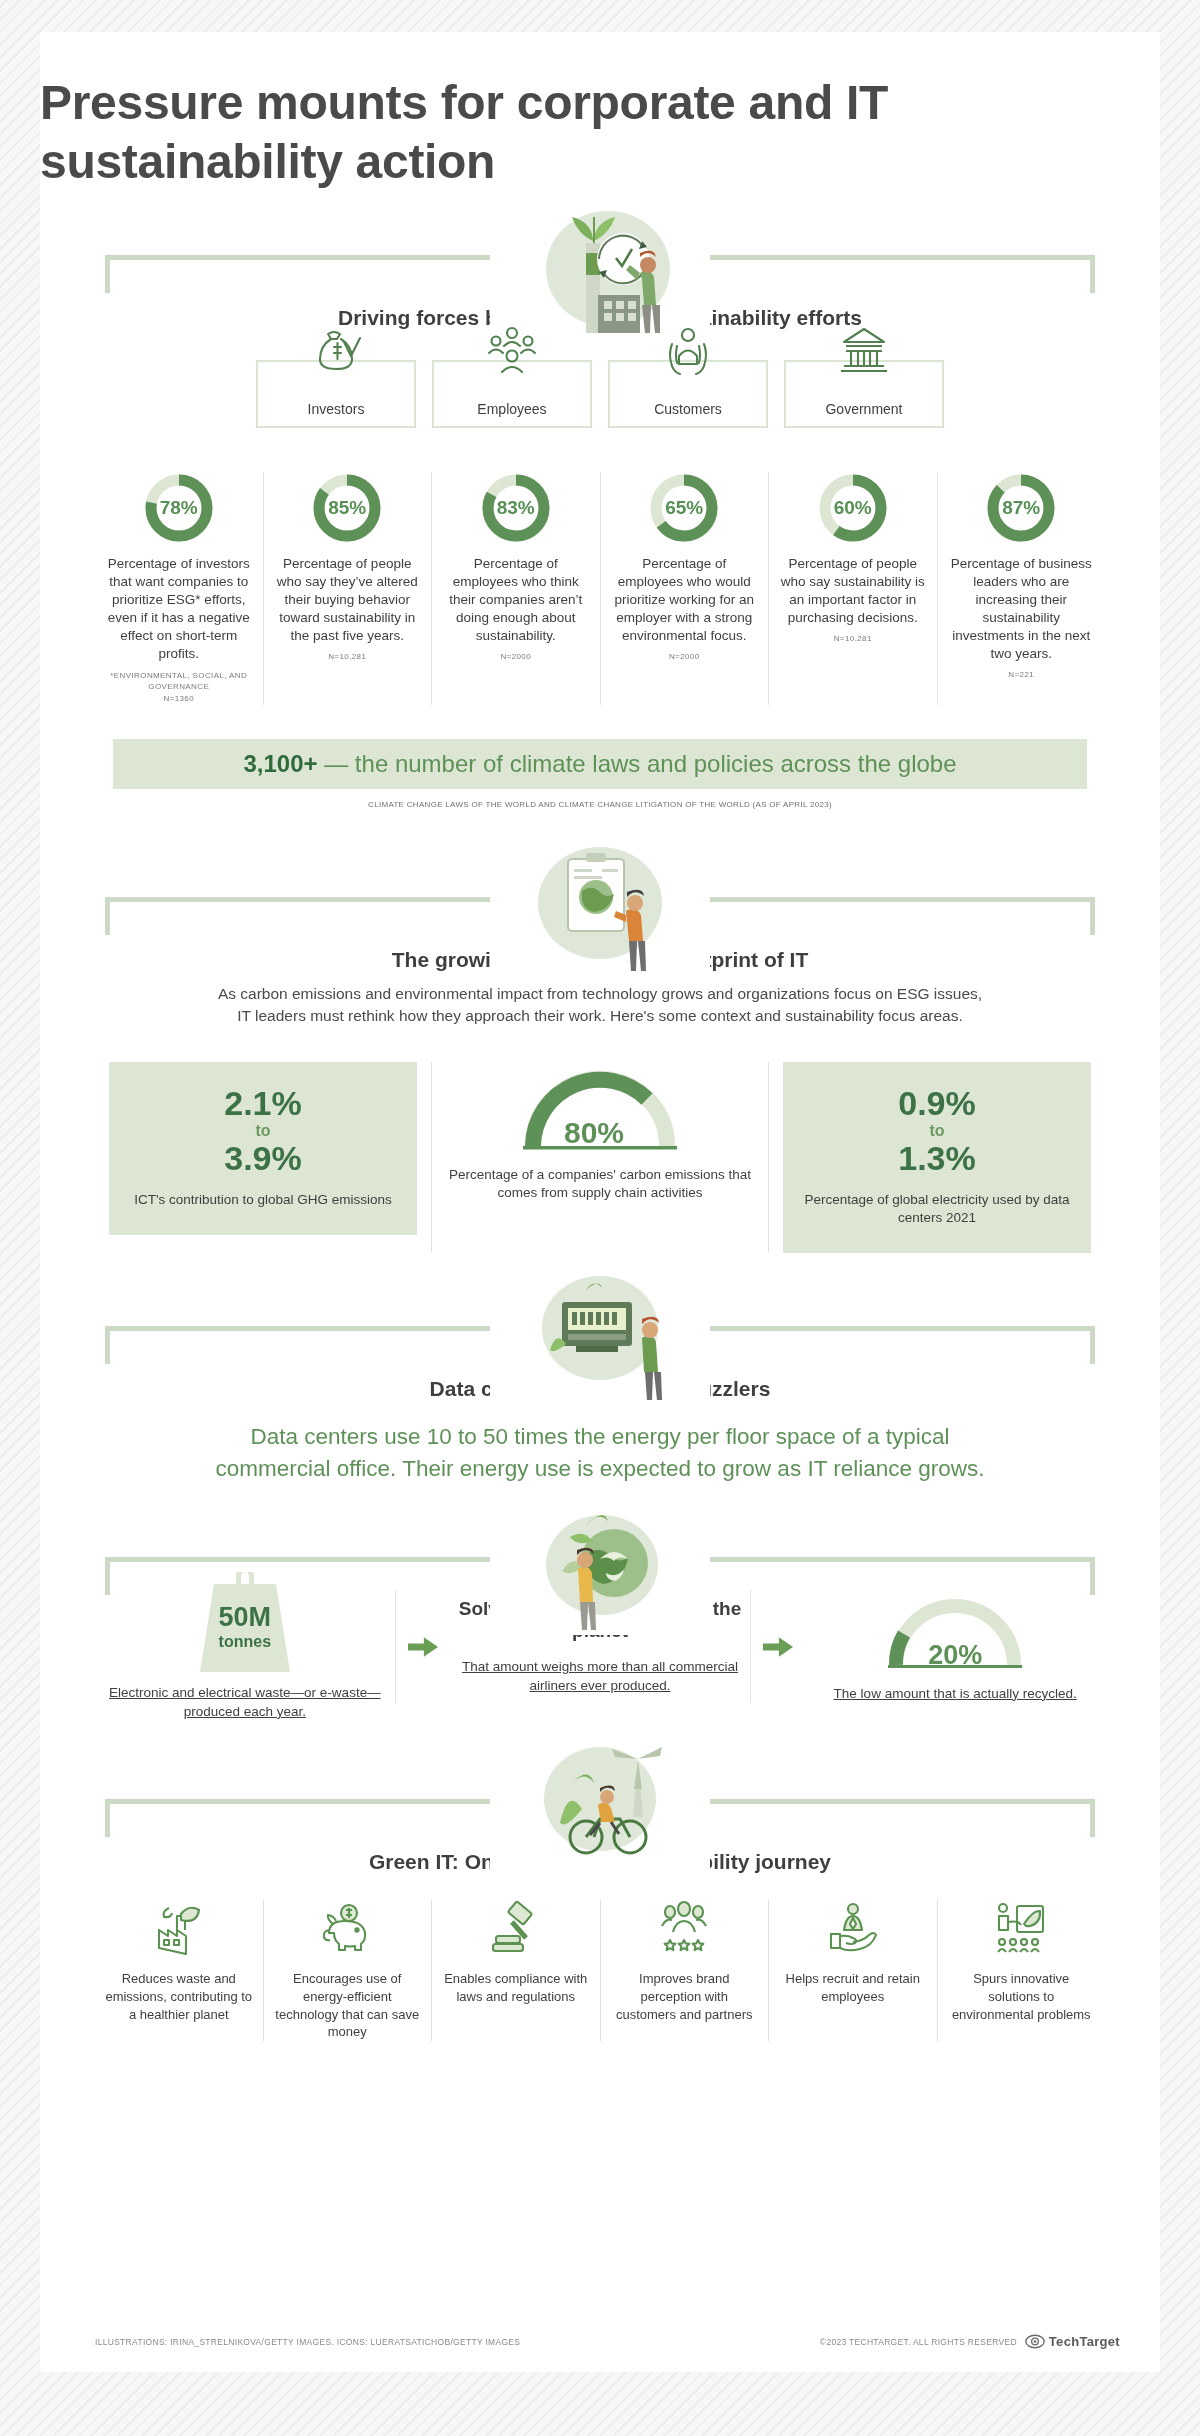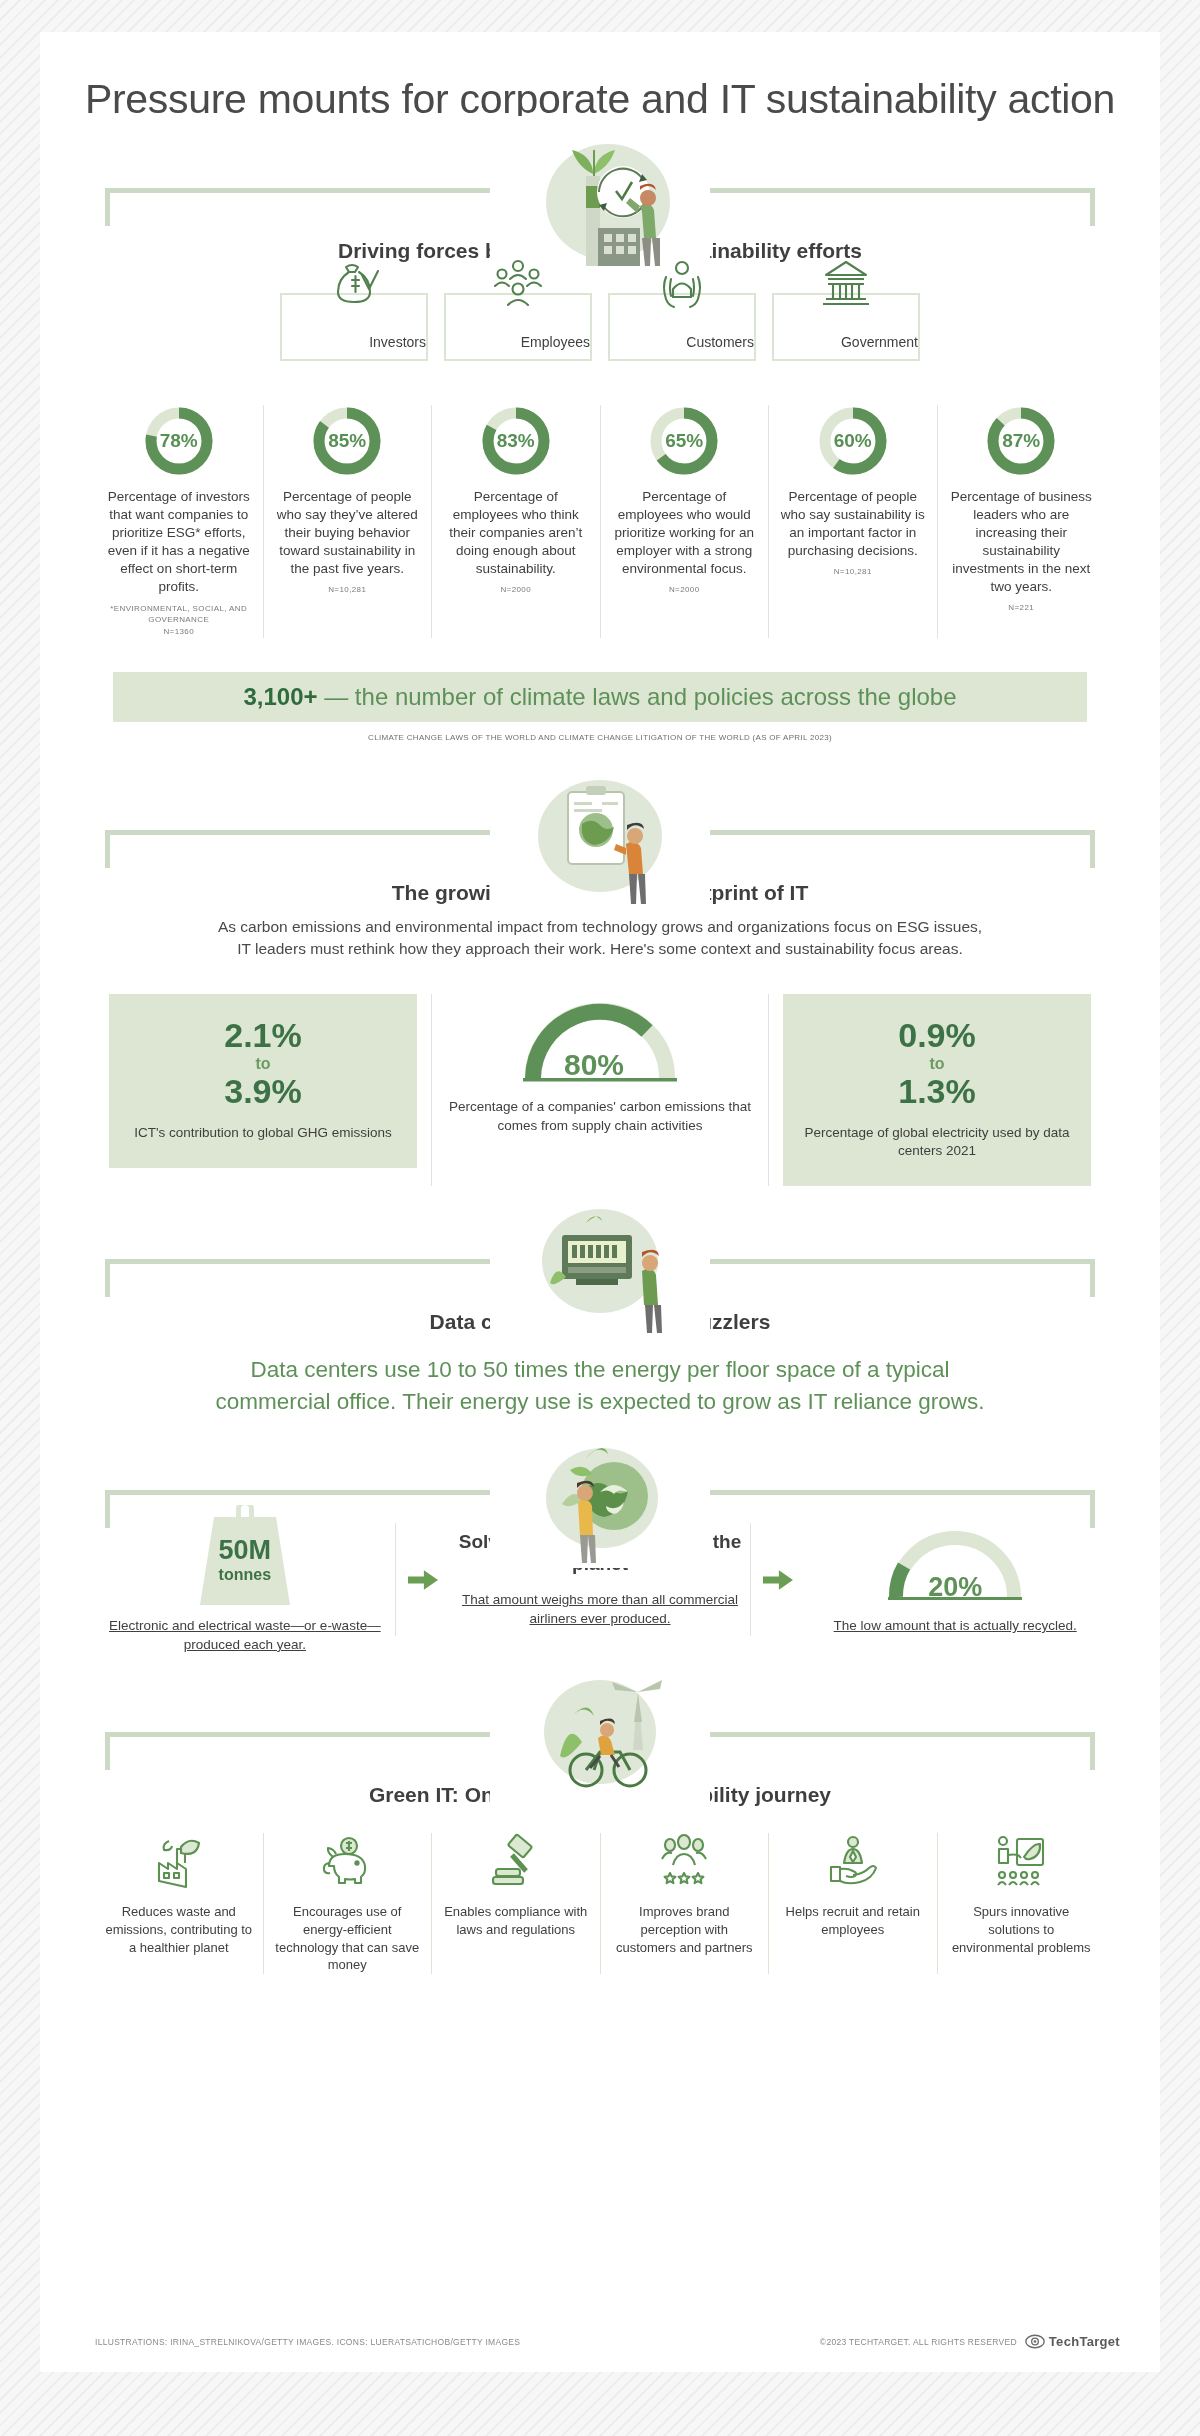--- a/index.html
+++ b/index.html
@@ -16,23 +16,22 @@
   .sheet {
     position: absolute;
     left: 40px; top: 32px;
     width: 1120px; height: 2340px;
     background: #fff;
   }
   .inner { padding: 0 55px; }
 
   
   .title {
-    text-align: center;
-    font-size: 41px;
-    font-weight: normal;
+    font-size: 48px;
+    font-weight: bold;
     line-height: 1.22;
     color: #4a4a4a;
     letter-spacing: -0.3px;
     padding-top: 42px;
     font-stretch: condensed;
   }
 
   
   .bracket {
     position: relative;
@@ -67,24 +66,24 @@
     font-size: 15.5px;
     color: #4a4a4a;
     line-height: 1.45;
     margin-top: 11px;
     font-stretch: condensed;
   }
 
   
   .drivers { display: flex; justify-content: center; gap: 16px; margin-top: 30px; }
   .driver {
-    width: 148px; height: 68px;
+    width: 160px; height: 68px;
     border: 2px solid #dbe5d4;
     position: relative;
-    display: flex; align-items: flex-end; justify-content: flex-end;
+    display: flex; align-items: flex-end; justify-content: center;
     padding-bottom: 9px;
   }
   .driver .dicon {
     position: absolute; top: -40px; left: 50%; transform: translateX(-50%);
     width: 56px; height: 56px;
   }
   .driver .dlabel { font-size: 14px; color: #3f3f3f; }
 
   
   .donuts { display: flex; margin-top: 44px; }

